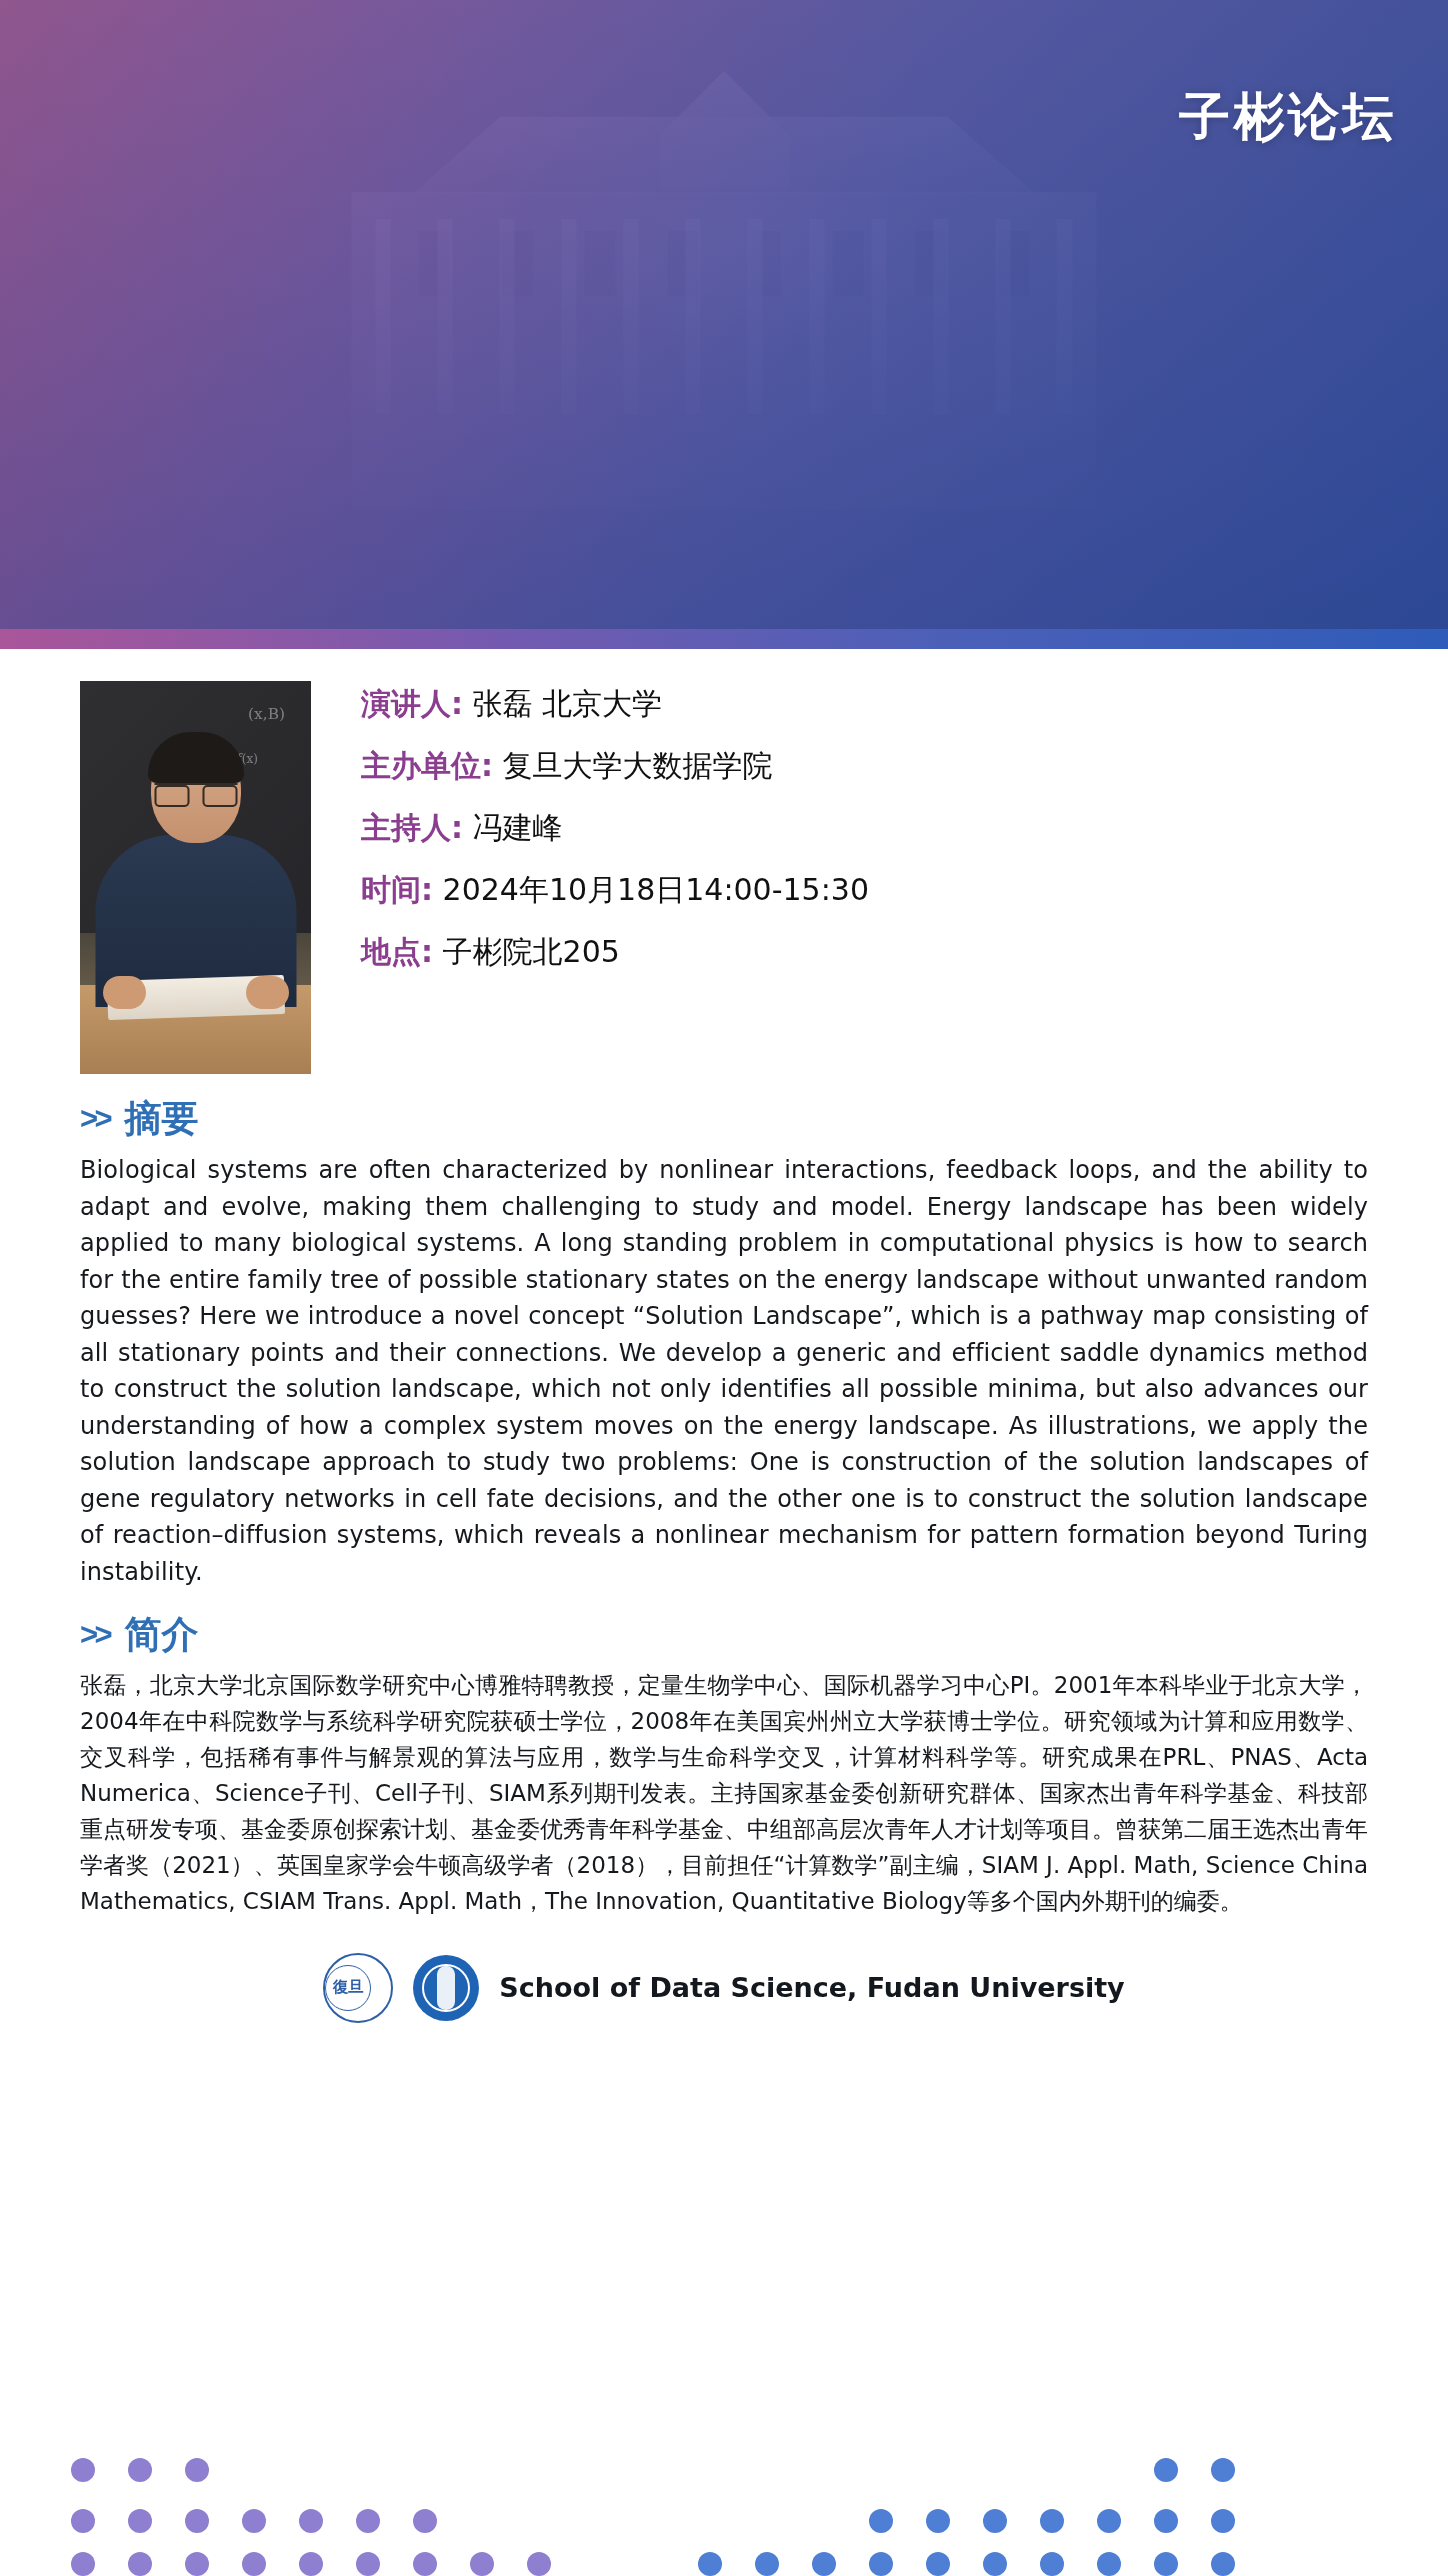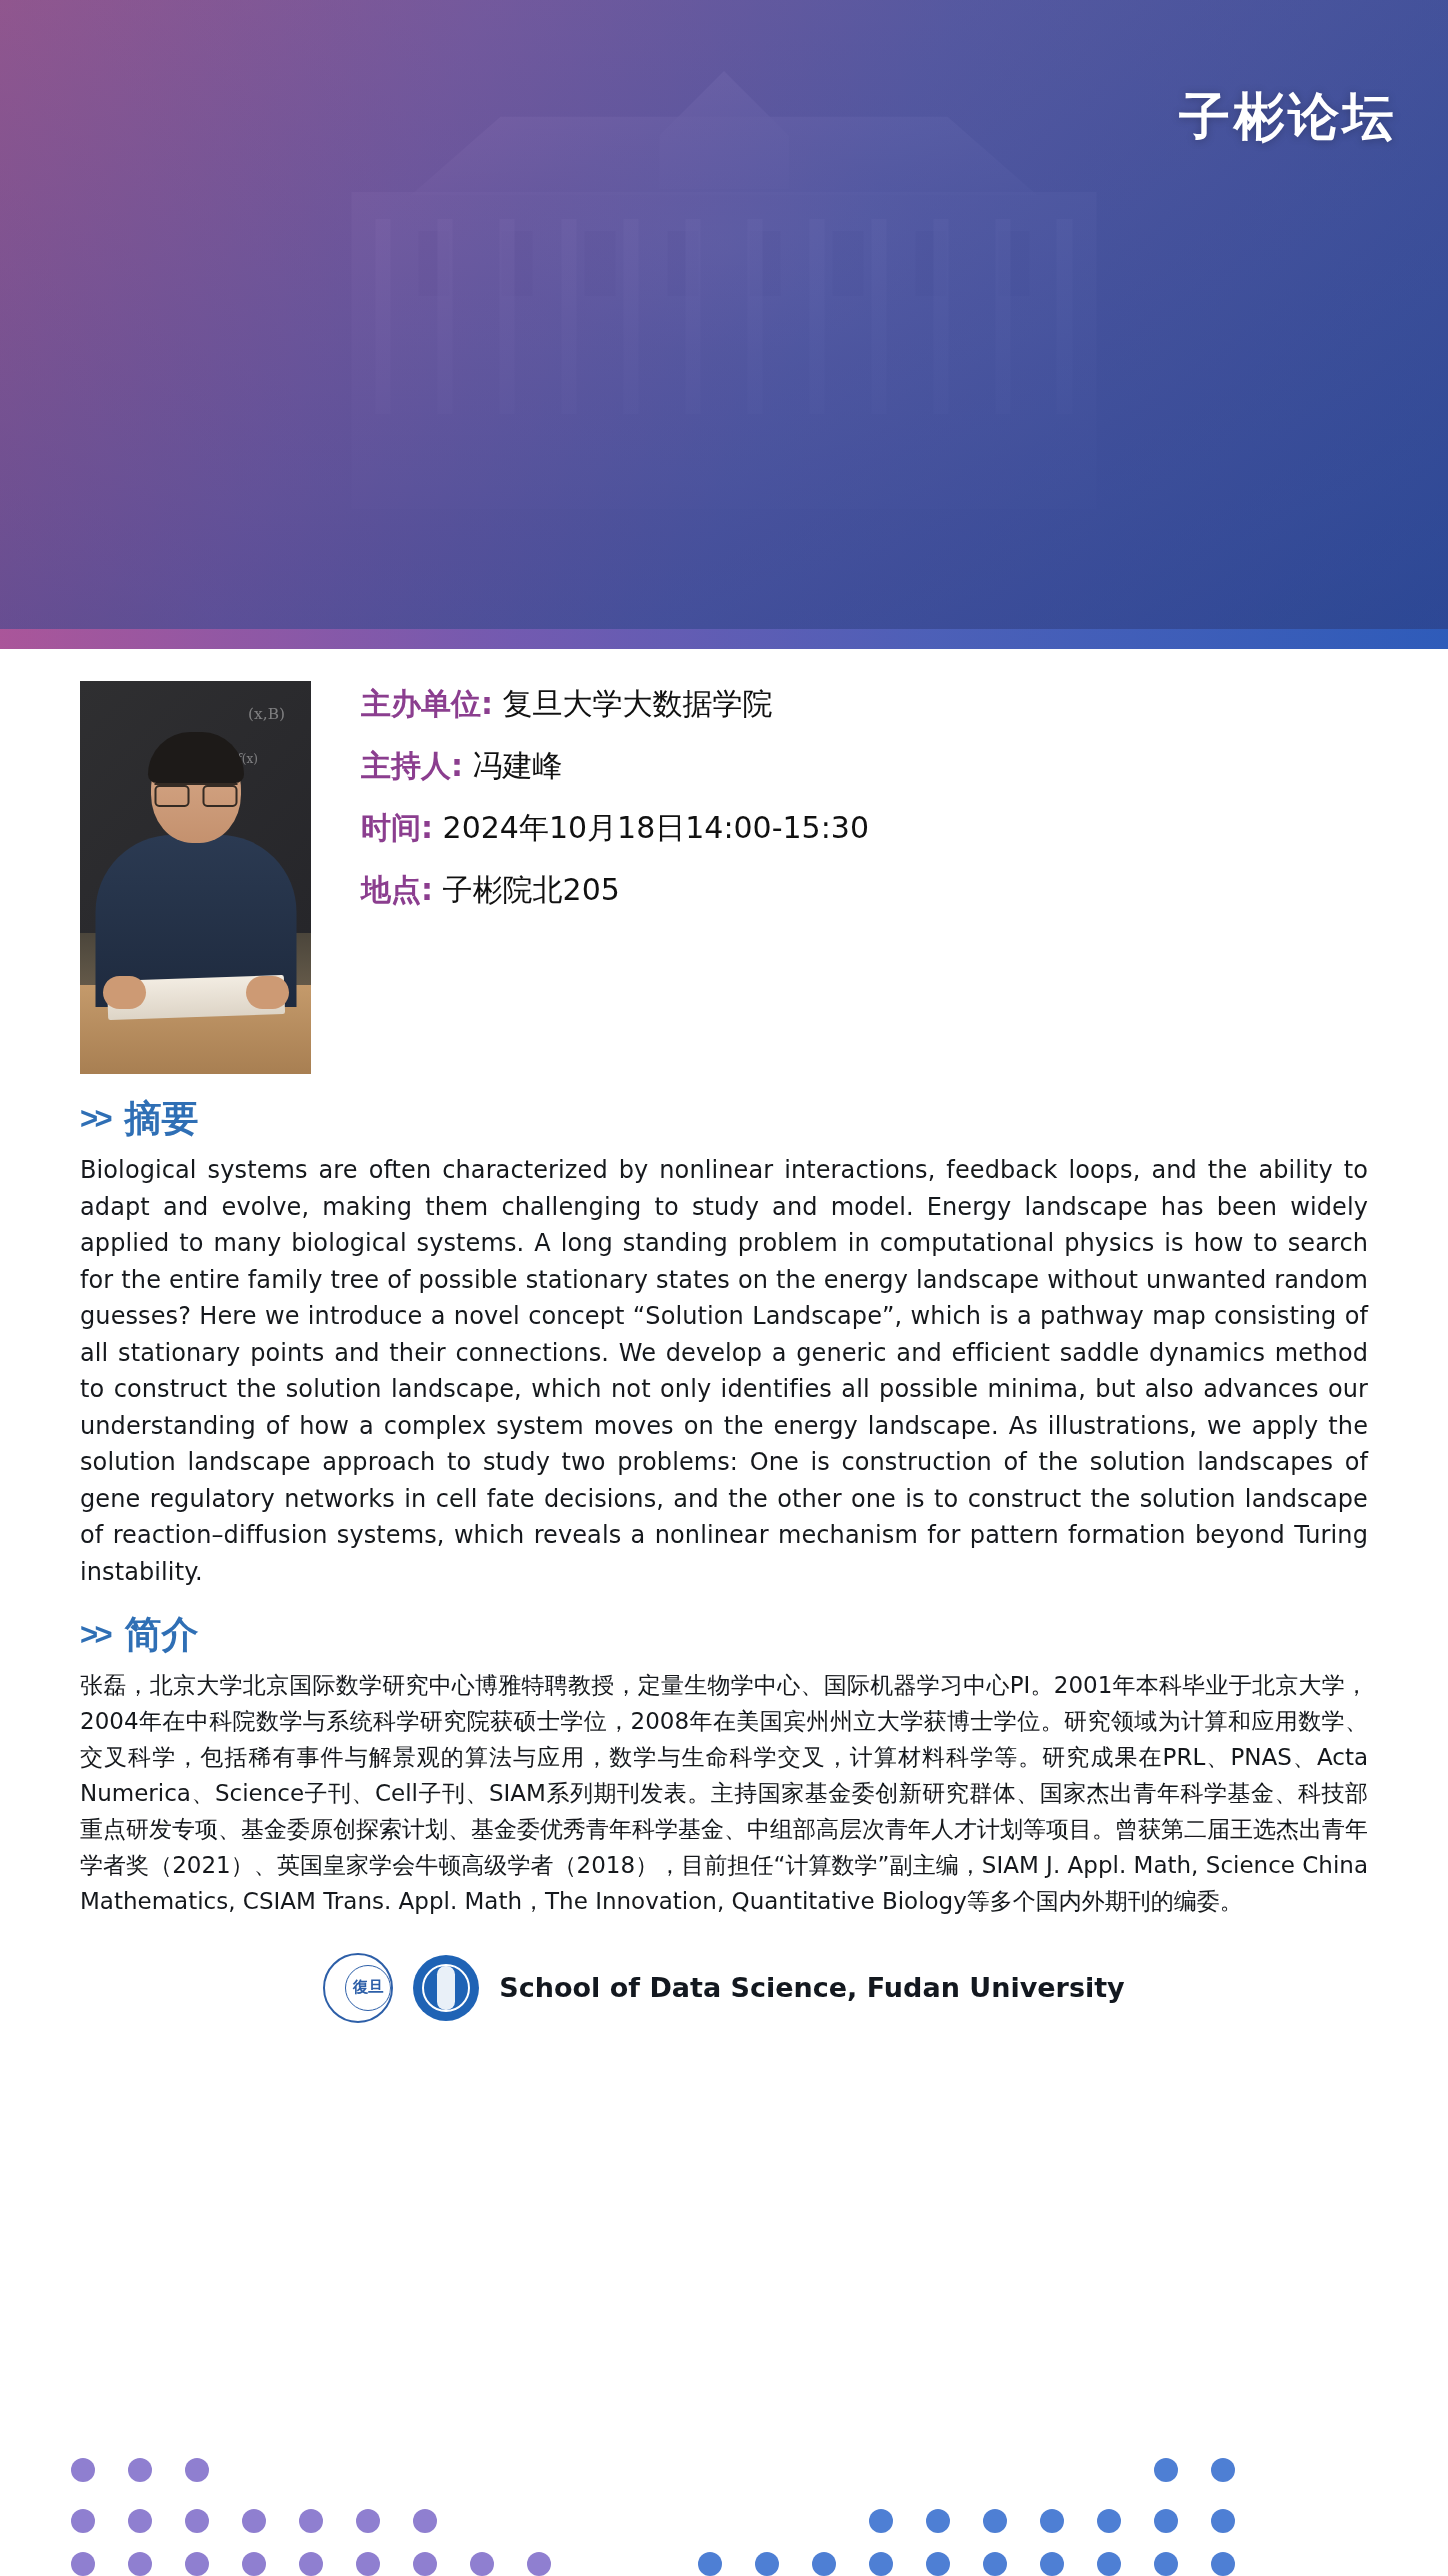--- a/index.html
+++ b/index.html
@@ -343,21 +343,21 @@
   .logo-fudan {
     width: 66px;
     height: 66px;
     border-radius: 50%;
     border: 2.4px solid #2d5fa8;
     position: relative;
     color: #2d5fa8;
     font-size: 7.7px;
     display: flex;
     align-items: center;
-    justify-content: flex-end;
+    justify-content: flex-start;
     text-align: center;
     line-height: 1.1;
     overflow: hidden;
   }
   .logo-fudan .inner {
     width: 44px;
     height: 44px;
     border-radius: 50%;
     border: 1.8px solid #2d5fa8;
     display: flex;
@@ -484,20 +484,24 @@
       <div class="person-head"></div>
       <div class="person-hair"></div>
       <div class="glasses"></div>
       <div class="book"></div>
       <div class="hand-l"></div>
       <div class="hand-r"></div>
     </div>
 
     <div class="info-lines">
       <div class="info-row">
+        <span class="info-label">演讲人:</span>
+        <span class="info-value">张磊  北京大学</span>
+      </div>
+      <div class="info-row">
         <span class="info-label">主办单位:</span>
         <span class="info-value">复旦大学大数据学院</span>
       </div>
       <div class="info-row">
         <span class="info-label">主持人:</span>
         <span class="info-value">冯建峰</span>
       </div>
       <div class="info-row">
         <span class="info-label">时间:</span>
         <span class="info-value">2024年10月18日14:00-15:30</span>

